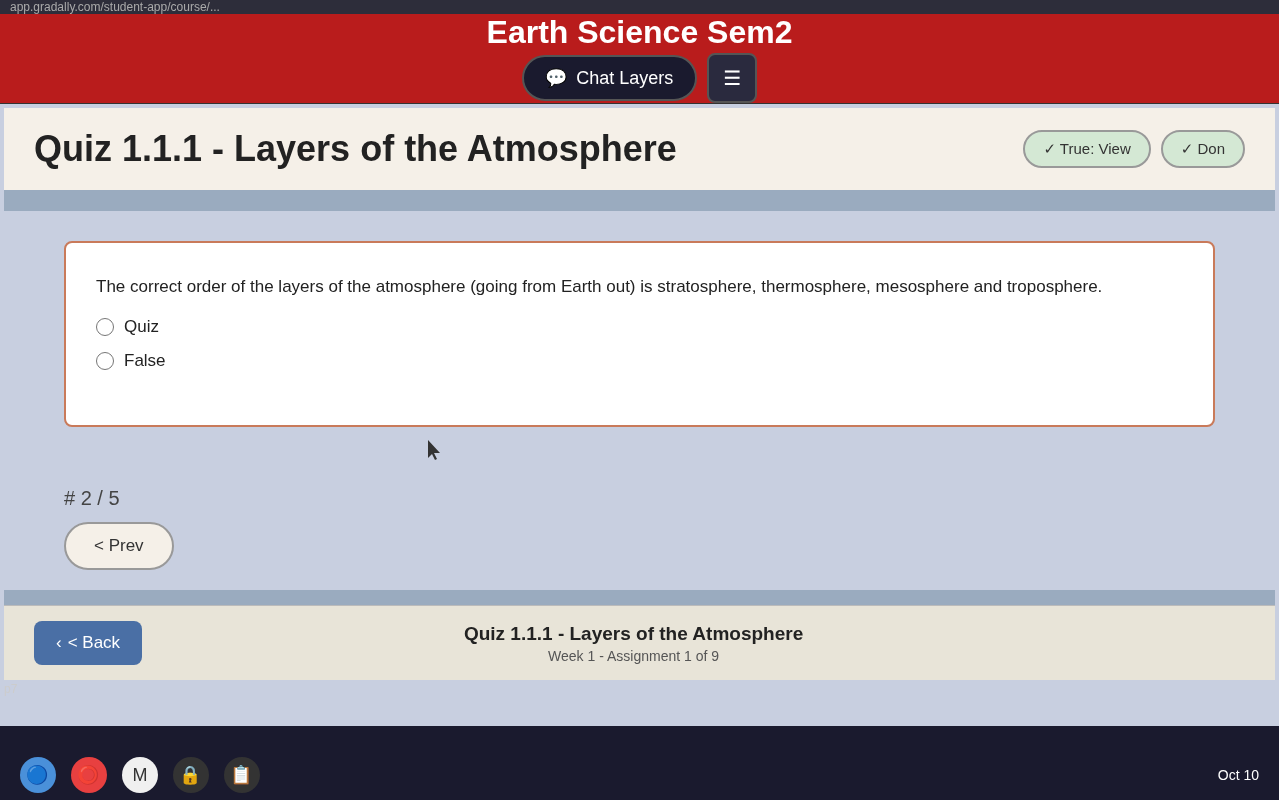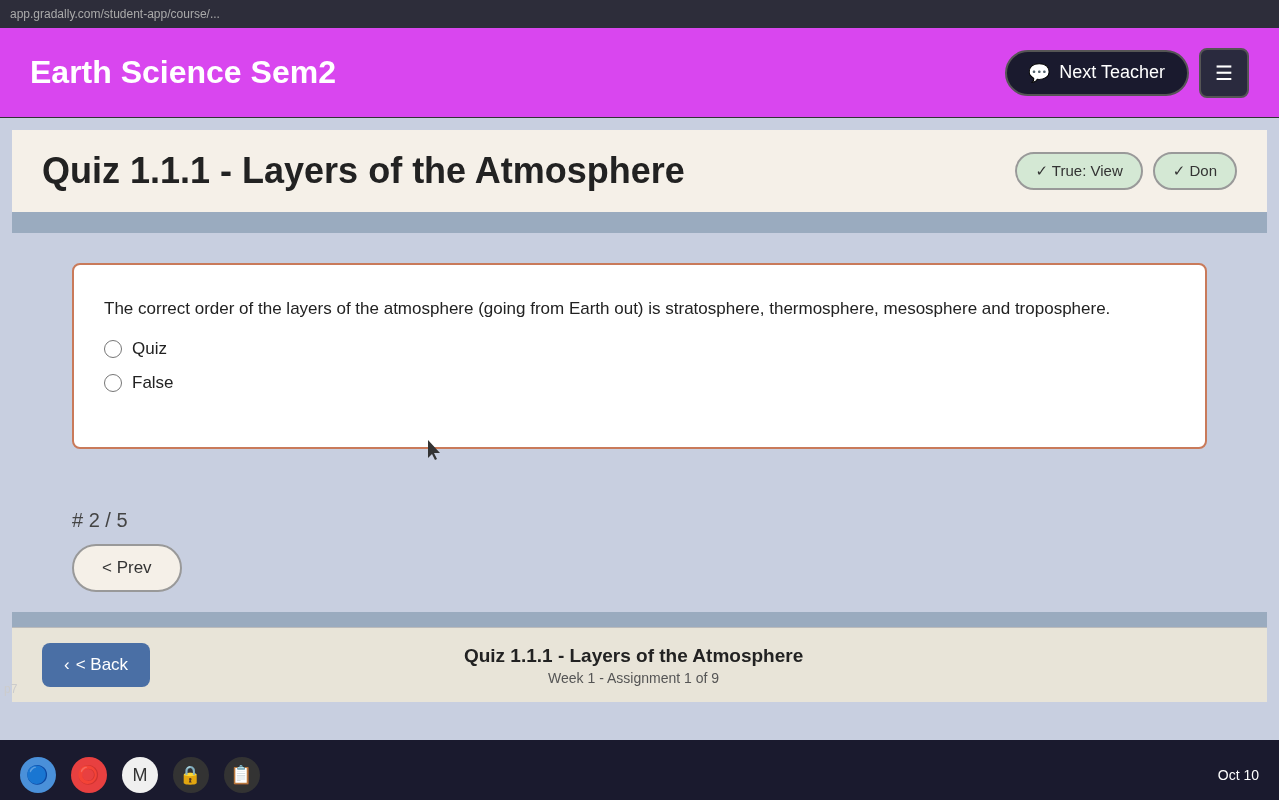--- a/index.html
+++ b/index.html
@@ -8,37 +8,38 @@
       background: #1a1a2e;
       width: 1279px;
       height: 800px;
       overflow: hidden;
       position: relative;
     }
 
     
     .browser-bar {
       background: #2d2d3a;
-      height: 28px;
-      display: flex;
-      align-items: center;
+      height: 14px;
+      display: flex;
+      align-items: flex-start;
       padding: 0 10px;
       color: #aaa;
       font-size: 12px;
     }
 
     
     .app-header {
-      background: #d946ef;
+      background: #b91c1c;
       height: 90px;
       display: flex;
       align-items: center;
       justify-content: space-between;
       padding: 0 30px;
       border-bottom: 1px solid #333;
+      flex-direction: column;
     }
 
     .app-title {
       color: #ffffff;
       font-size: 32px;
       font-weight: bold;
     }
 
     .header-right {
       display: flex;
@@ -83,21 +84,21 @@
       font-size: 14px;
       writing-mode: vertical-rl;
       transform: rotate(180deg);
       padding: 5px;
     }
 
     
     .main-content {
       background: #c8cfe0;
       min-height: calc(800px - 28px - 90px - 60px);
-      padding: 12px;
+      padding: 4px;
       position: relative;
     }
 
     
     .quiz-header {
       background: #f5f0e8;
       padding: 20px 30px;
       display: flex;
       align-items: center;
       justify-content: space-between;
@@ -316,21 +317,21 @@
 
 <div class="browser-bar">
   <span>app.gradally.com/student-app/course/...</span>
 </div>
 
 <div class="app-header">
   <div class="app-title">Earth Science Sem2</div>
   <div class="header-right">
     <button class="chat-teacher-btn">
       <span>💬</span>
-      <span>Next Teacher</span>
+      <span>Chat Layers</span>
     </button>
     <button class="menu-btn">
       <span>☰</span>
     </button>
   </div>
 </div>
 
 <div class="nts-label">NTS</div>
 
 <div class="main-content">

